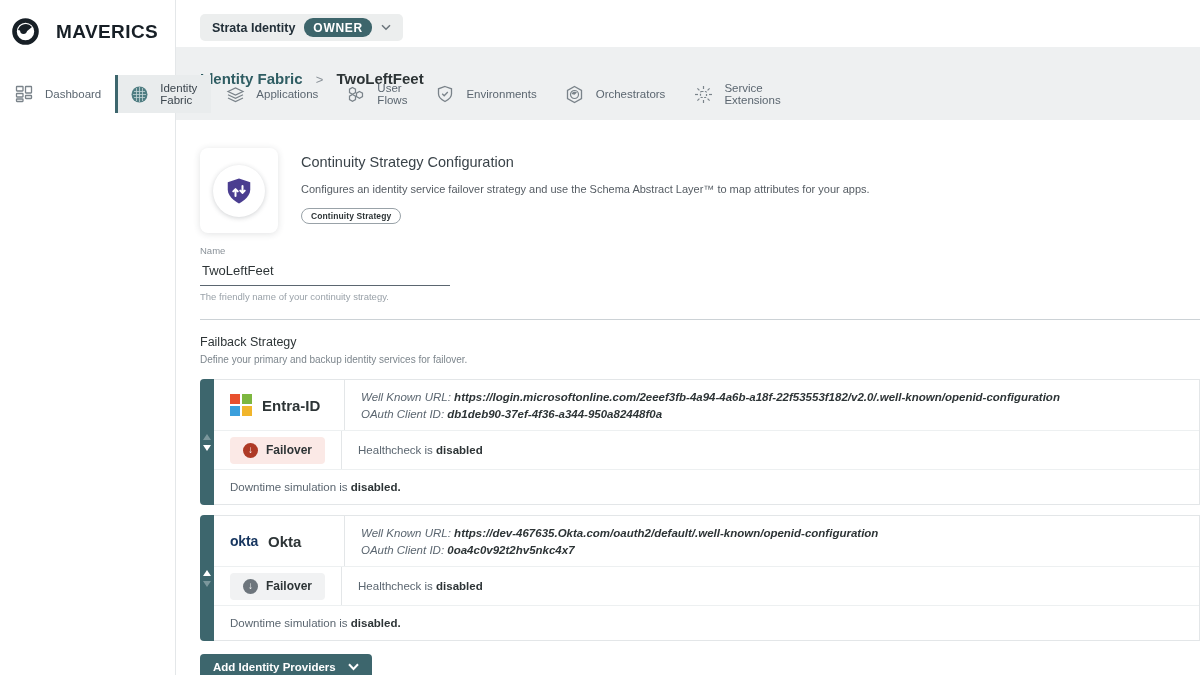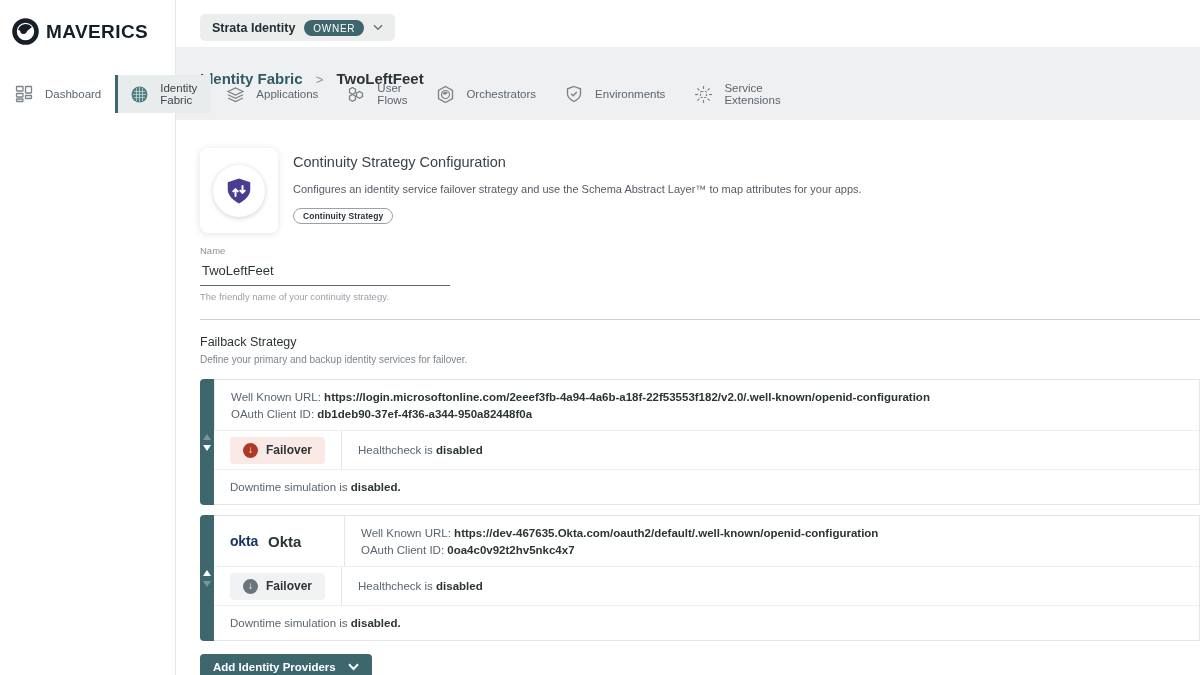--- a/index.html
+++ b/index.html
@@ -7,42 +7,42 @@
   body {
     width:1200px; height:675px; overflow:hidden; position:relative;
     font-family:"Liberation Sans", sans-serif; background:#ffffff; color:#2d3436;
   }
 
   
   .sidebar {
     position:absolute; left:0; top:0; width:176px; height:675px;
     background:#ffffff; border-right:1px solid #e4e7e9; z-index:5;
   }
-  .logo-row { display:flex; align-items:center; gap:7px; padding:18px 10px 30px 12px; }
+  .logo-row { display:flex; align-items:center; gap:17px; padding:18px 10px 30px 12px; }
   .logo-text { font-size:19px; font-weight:bold; color:#171f26; letter-spacing:0.4px; }
   .nav { display:flex; flex-direction:row; }
   .nav-item {
     display:flex; align-items:center; gap:11px; height:38px; padding:0 14px;
     font-size:11.5px; color:#5b6670; cursor:pointer; position:relative;
   }
   .nav-item .nicon { width:20px; height:20px; flex:0 0 20px; display:flex; align-items:center; justify-content:center; }
   .nav-item.active { background:#e9eced; color:#3c464e; }
   .nav-item.active::before {
     content:""; position:absolute; left:0; top:0; bottom:0; width:3px; background:#3d666d;
   }
 
   
   .topbar { position:absolute; left:176px; top:0; right:0; height:53px; background:#ffffff; }
   .org-chip {
     position:absolute; left:24px; top:14px; height:27px; background:#eceeee;
     border-radius:5px; display:flex; align-items:center; gap:9px; padding:0 12px; cursor:pointer;
   }
   .org-name { font-size:12.5px; font-weight:bold; color:#222f38; }
   .owner-badge {
-    background:#3d656b; color:#fff; font-size:10px; font-weight:normal;
+    background:#3d656b; color:#fff; font-size:12px; font-weight:bold;
     letter-spacing:0.7px; padding:3px 9px 2px; border-radius:9px;
   }
 
   
   .crumb-band { position:absolute; left:176px; top:47px; right:0; height:73px; background:#eef0f1; }
   .breadcrumb { padding:23px 24px 0; font-size:15px; }
   .crumb-section { color:#2f5d63; font-weight:bold; cursor:pointer; }
   .crumb-sep { color:#8a9299; margin:0 9px; font-size:13px; }
   .crumb-current { color:#2d3436; font-weight:bold; }
 
@@ -52,21 +52,21 @@
   .hdr { display:flex; gap:15px; }
   .icon-card {
     width:78px; height:85px; background:#fff; border-radius:8px;
     box-shadow:0 1px 7px rgba(40,50,60,0.14); display:flex; align-items:center; justify-content:center;
     flex:0 0 78px;
   }
   .shield-circle {
     width:52px; height:52px; border-radius:50%; background:#fff;
     box-shadow:0 1px 5px rgba(40,50,60,0.22); display:flex; align-items:center; justify-content:center;
   }
-  .hdr-texts { padding-top:6px; }
+  .hdr-texts { padding-top:6px;margin-left:8px; }
   .hdr-title { font-size:14.5px; color:#3a4349; }
   .hdr-desc { font-size:11px; color:#555c63; margin-top:13px; }
   .hdr-badge {
     display:inline-block; margin-top:13px; border:1px solid #99a2a8; border-radius:10px;
     font-size:8.5px; font-weight:bold; color:#2d3436; padding:2px 9px; letter-spacing:0.1px;
   }
 
   .name-block { margin-top:12px; }
   .field-label { font-size:9.5px; color:#8a9299; }
   .field-input {
@@ -98,21 +98,21 @@
   .logo-name { display:flex; align-items:center; gap:10px; padding:0 16px; min-width:130px; }
   .ms-logo { display:grid; grid-template-columns:10px 10px; grid-template-rows:10px 10px; gap:2px; }
   .ms-logo i { display:block; }
   .ms-tl { background:#e8502e; } .ms-tr { background:#7db73f; }
   .ms-bl { background:#3b9fdc; } .ms-br { background:#f1b52b; }
   .okta-wordmark { font-size:14px; font-weight:bold; color:#16355f; letter-spacing:-0.2px; }
   .p-name { font-size:15px; font-weight:bold; color:#2d3436; }
 
   .p-details {
     border-left:1px solid #e3e6e8; padding:8px 16px; font-size:11.5px; color:#5b6670;
-    display:flex; flex-direction:column; justify-content:center; gap:5px; flex:1;
+    display:flex; flex-direction:column; justify-content:center; gap:5px; flex:1;font-style:italic;
   }
   .detail-line { white-space:nowrap; }
   .detail-value { color:#2d3436; font-weight:bold; }
 
   .p-row2 { display:flex; align-items:stretch; min-height:39px; border-bottom:1px solid #edf0f1; padding-left:16px; }
   .failover-wrap { display:flex; align-items:center; }
   .failover-badge {
     display:flex; align-items:center; gap:8px; border-radius:4px; padding:6px 13px;
     font-size:12px; font-weight:bold; color:#2d3436; cursor:pointer;
   }
@@ -198,37 +198,37 @@
           <path d="M5.5 2.5 l3 1.7 v3.4 l-3 1.7 l-3 -1.7 v-3.4 Z"></path>
           <path d="M12.5 6.5 l3 1.7 v3.4 l-3 1.7 l-3 -1.7 v-3.4 Z"></path>
           <path d="M5.5 10.5 l3 1.7 v3.4 l-3 1.7 l-3 -1.7 v-3.4 Z" transform="translate(0,-1)"></path>
         </svg>
       </span>
       <span>User Flows</span>
     </div>
 
     <div class="nav-item">
       <span class="nicon">
+        <svg width="18" height="18" viewBox="0 0 18 18" fill="none" stroke="#7a838a" stroke-width="1.3">
+          <path d="M9 1.5 L15.5 3.8 V9 C15.5 13.2 9 16.5 9 16.5 C9 16.5 2.5 13.2 2.5 9 V3.8 Z"></path>
+          <path d="M6.2 8.8 l2 2 l3.6 -3.8"></path>
+        </svg>
+      </span>
+      <span>Environments</span>
+    </div>
+
+    <div class="nav-item">
+      <span class="nicon">
         <svg width="19" height="19" viewBox="0 0 19 19">
           <path d="M9.5 1.5 l7 4 v8 l-7 4 l-7 -4 v-8 Z" fill="none" stroke="#7a838a" stroke-width="1.3"></path>
           <circle cx="9.5" cy="9.5" r="4" fill="none" stroke="#7a838a" stroke-width="1.2"></circle>
           <path d="M6.5 9 A 3.5 3.5 0 0 1 12 7.5 L 9.5 9.8 Z" fill="#7a838a"></path>
         </svg>
       </span>
       <span>Orchestrators</span>
-    </div>
-
-    <div class="nav-item">
-      <span class="nicon">
-        <svg width="18" height="18" viewBox="0 0 18 18" fill="none" stroke="#7a838a" stroke-width="1.3">
-          <path d="M9 1.5 L15.5 3.8 V9 C15.5 13.2 9 16.5 9 16.5 C9 16.5 2.5 13.2 2.5 9 V3.8 Z"></path>
-          <path d="M6.2 8.8 l2 2 l3.6 -3.8"></path>
-        </svg>
-      </span>
-      <span>Environments</span>
     </div>
 
     <div class="nav-item">
       <span class="nicon">
         <svg width="19" height="19" viewBox="0 0 19 19" fill="none" stroke="#7a838a" stroke-width="1.2">
           <rect x="6.5" y="6.5" width="6" height="6" rx="1" stroke-dasharray="2 1.4"></rect>
           <line x1="9.5" y1="1" x2="9.5" y2="4"></line>
             <line x1="9.5" y1="15" x2="9.5" y2="18"></line>
           <line x1="1" y1="9.5" x2="4" y2="9.5"></line>
             <line x1="15" y1="9.5" x2="18" y2="9.5"></line>
@@ -292,20 +292,30 @@
   <div class="sect-sub">Define your primary and backup identity services for failover.</div>
 
   <div class="provider-list">
   <div class="provider-card logo-microsoft failover-red">
     <div class="reorder-bar">
       <span class="tri-up dim"></span>
       <span class="tri-down"></span>
     </div>
     <div class="card-body">
       <div class="p-row1">
+        <div class="logo-name">
+          <span class="ms-logo">
+            <i class="ms-tl"></i>
+                <i class="ms-tr"></i>
+                <i class="ms-bl"></i>
+                <i class="ms-br"></i>
+          </span>
+
+          <span class="p-name">Entra-ID</span>
+        </div>
         <div class="p-details">
           <div class="detail-line">
             <span>Well Known URL:</span>
             <span class="detail-value">https://login.microsoftonline.com/2eeef3fb-4a94-4a6b-a18f-22f53553f182/v2.0/.well-known/openid-configuration</span>
           </div>
           <div class="detail-line">
             <span>OAuth Client ID:</span>
             <span class="detail-value">db1deb90-37ef-4f36-a344-950a82448f0a</span>
           </div>
         </div>

